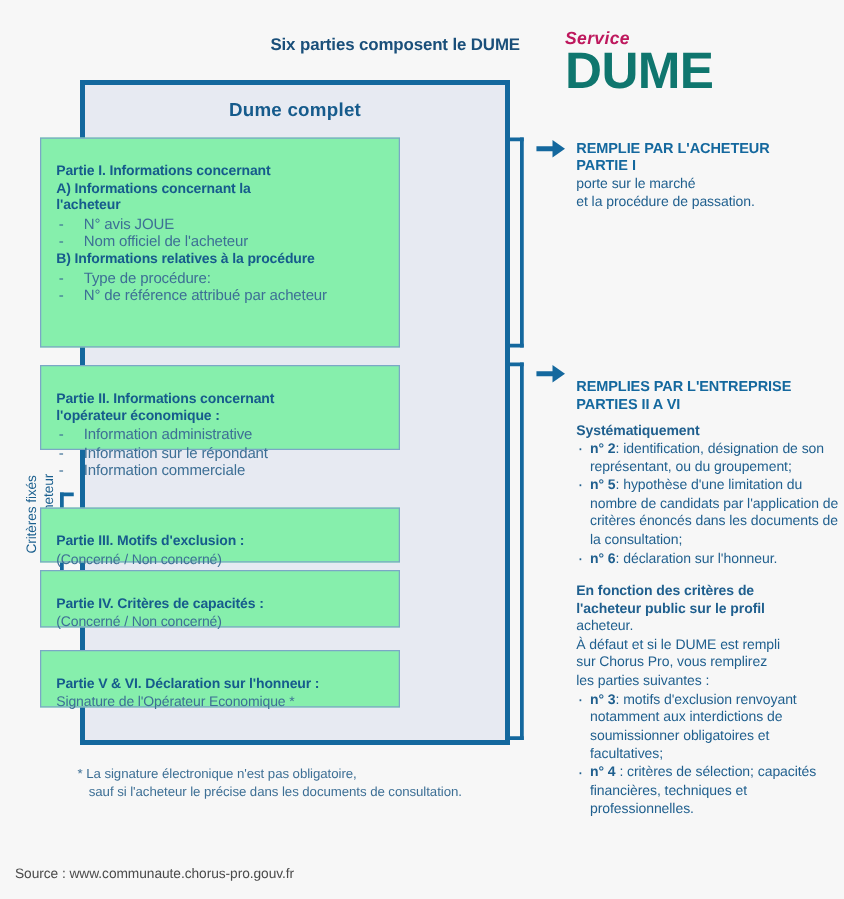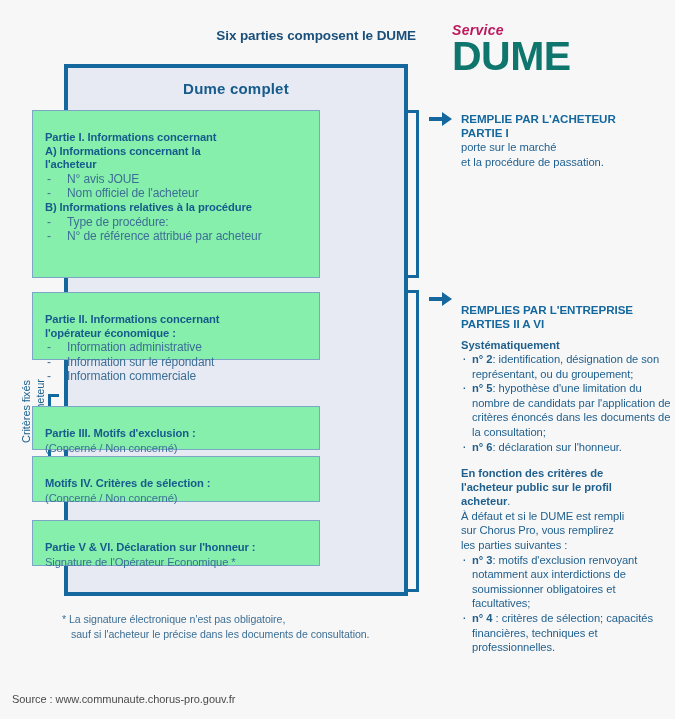--- a/index.html
+++ b/index.html
@@ -107,21 +107,21 @@
   .r-list{margin:0;padding:0;list-style:none;}
   .r-list li{
     font-size:11.2px;color:#1f5f8e;line-height:14.6px;
     padding-left:11px;position:relative;letter-spacing:-0.05px;
   }
   .r-list li:before{
     content:"\00b7";position:absolute;left:1px;top:-1px;
     font-size:14px;line-height:14.6px;color:#1f5f8e;
   }
   .r-list li b{font-weight:bold;}
-  .bold{font-weight:bold;}
+  .bold{font-weight:normal;}
 
   #sect1{top:112px;}
   #sect2{top:303px;}
 
   
   .logo{position:absolute;left:452px;top:22px;}
   .logo .svc{
     font-size:14px;font-weight:bold;color:#be185d;letter-spacing:0.3px;
     font-style:italic;
   }
@@ -187,21 +187,21 @@
       <li>Information commerciale</li>
     </ul>
   </div>
 
   <div class="part-box" id="box3">
     <div class="hd">Partie III. Motifs d'exclusion :</div>
     <div class="sub">(Concerné / Non concerné)</div>
   </div>
 
   <div class="part-box" id="box4">
-    <div class="hd">Motifs IV. Critères de sélection :</div>
+    <div class="hd">Partie IV. Critères de capacités :</div>
     <div class="sub">(Concerné / Non concerné)</div>
   </div>
 
   <div class="part-box" id="box5">
     <div class="hd">Partie V &amp; VI. Déclaration sur l'honneur :</div>
     <div class="sub">Signature de l'Opérateur Economique *</div>
   </div>
 
   <div class="bracket right" id="brk-a"></div>
   <div class="bracket right" id="brk-b"></div>

